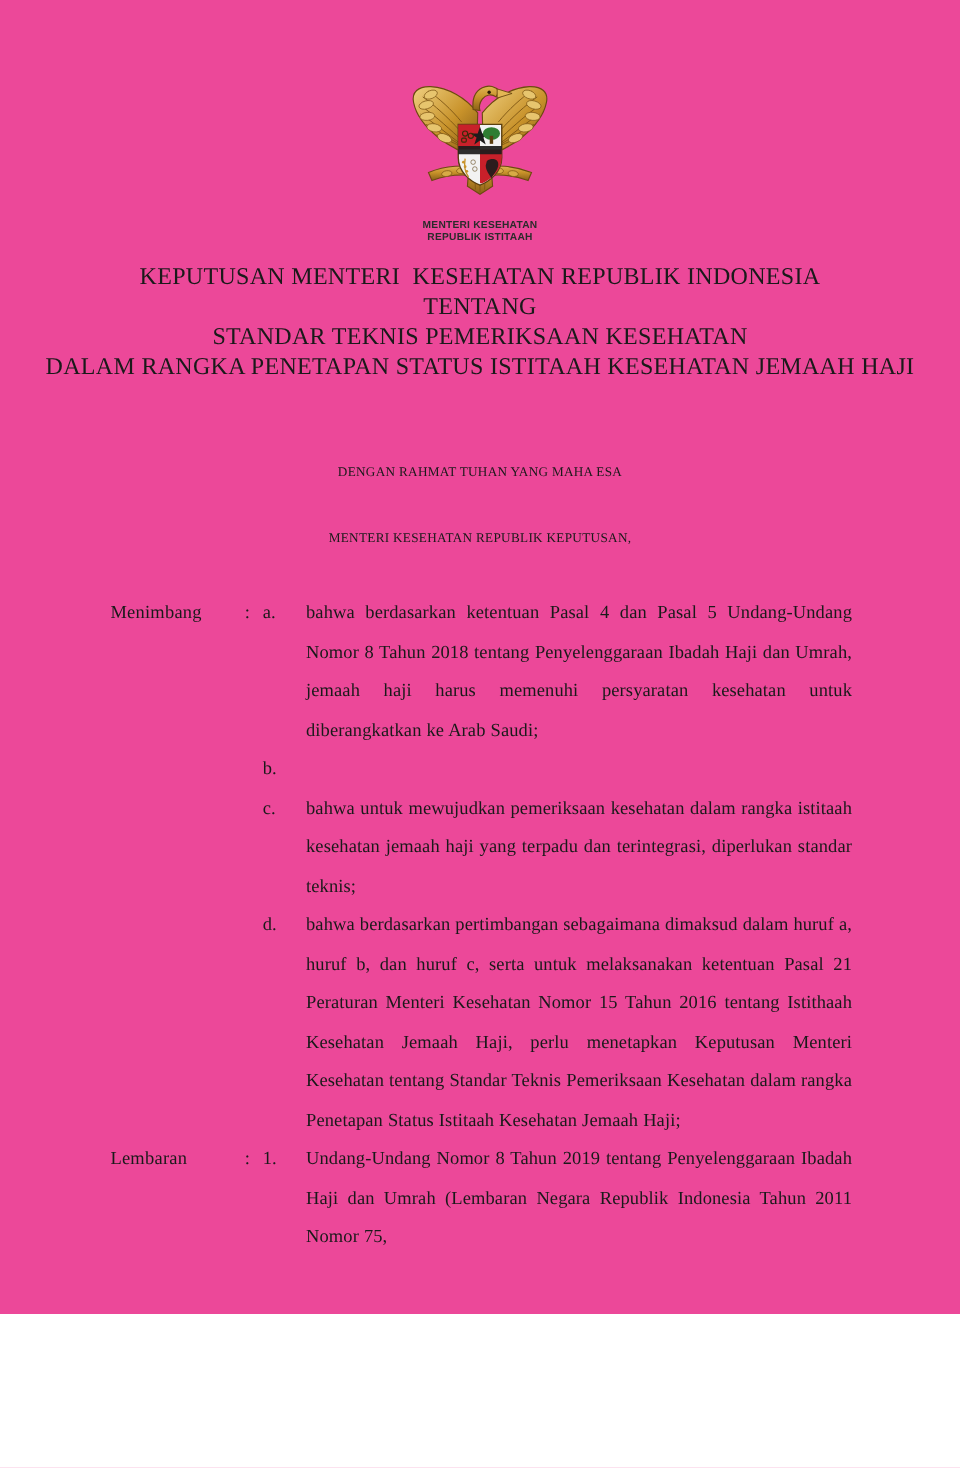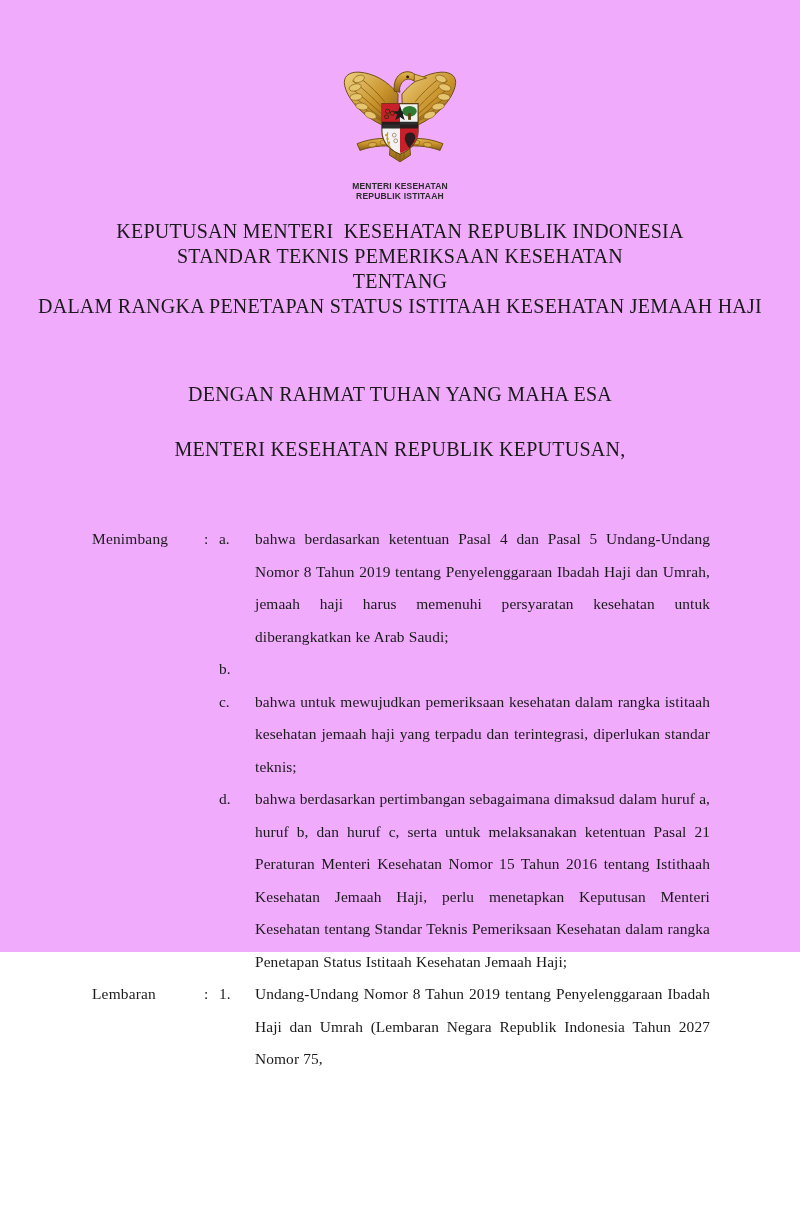--- a/index.html
+++ b/index.html
@@ -13,22 +13,22 @@
     height: 1223px;
     position: relative;
     font-family: "Liberation Serif", "DejaVu Serif", serif;
     color: #1a1a1a;
     overflow: hidden;
   }
 
   .page {
     position: relative;
     width: 800px;
-    height: 952px;
-    background: #f0abfc;
+    height: 1095px;
+    background: #ec4899;
   }
 
   
   .emblem-block {
     position: absolute;
     top: 58px;
     left: 0;
     width: 800px;
     text-align: center;
   }
@@ -67,31 +67,31 @@
 
   
   .preamble {
     position: absolute;
     top: 383px;
     left: 0;
     width: 800px;
     text-align: center;
   }
   .preamble-line {
-    font-size: 20px;
+    font-size: 11px;
     line-height: 22px;
     letter-spacing: 0.25px;
     color: #1a1a1a;
   }
   .preamble-line.second { margin-top: 33px; }
 
   
   .clauses {
     position: absolute;
-    top: 523px;
+    top: 495px;
     left: 92px;
     width: 618px;
   }
   .clause-row {
     display: flex;
     align-items: flex-start;
     width: 618px;
   }
   .clause-label {
     width: 112px;
@@ -250,37 +250,37 @@
       </svg>
     </div>
     <div class="emblem-caption">
       <div>MENTERI KESEHATAN</div>
       <div>REPUBLIK ISTITAAH</div>
     </div>
   </div>
 
   <div class="title-block">
     <div class="title-line">KEPUTUSAN MENTERI  KESEHATAN REPUBLIK INDONESIA</div>
+    <div class="title-line">TENTANG</div>
     <div class="title-line">STANDAR TEKNIS PEMERIKSAAN KESEHATAN</div>
-    <div class="title-line">TENTANG</div>
     <div class="title-line">DALAM RANGKA PENETAPAN STATUS ISTITAAH KESEHATAN JEMAAH HAJI</div>
   </div>
 
   <div class="preamble">
     <div class="preamble-line">DENGAN RAHMAT TUHAN YANG MAHA ESA</div>
     <div class="preamble-line second">MENTERI KESEHATAN REPUBLIK KEPUTUSAN,</div>
   </div>
 
   <div class="clauses">
 
     <div class="clause-row">
       <div class="clause-label">Menimbang</div>
       <div class="clause-colon">:</div>
       <div class="clause-marker">a.</div>
-      <div class="clause-body">bahwa berdasarkan ketentuan Pasal 4 dan Pasal 5 Undang-Undang Nomor 8 Tahun 2019 tentang Penyelenggaraan Ibadah Haji dan Umrah, jemaah haji harus memenuhi persyaratan kesehatan untuk diberangkatkan ke Arab Saudi;</div>
+      <div class="clause-body">bahwa berdasarkan ketentuan Pasal 4 dan Pasal 5 Undang-Undang Nomor 8 Tahun 2018 tentang Penyelenggaraan Ibadah Haji dan Umrah, jemaah haji harus memenuhi persyaratan kesehatan untuk diberangkatkan ke Arab Saudi;</div>
     </div>
 
     <div class="clause-row continuation">
       <div class="clause-label"></div>
       <div class="clause-colon"></div>
       <div class="clause-marker">b.</div>
     </div>
 
     <div class="clause-row continuation">
       <div class="clause-label"></div>
@@ -293,18 +293,18 @@
       <div class="clause-label"></div>
       <div class="clause-colon"></div>
       <div class="clause-marker">d.</div>
       <div class="clause-body">bahwa berdasarkan pertimbangan sebagaimana dimaksud dalam huruf a, huruf b, dan huruf c, serta untuk melaksanakan ketentuan Pasal 21 Peraturan Menteri Kesehatan Nomor 15 Tahun 2016 tentang Istithaah Kesehatan Jemaah Haji, perlu  menetapkan Keputusan Menteri Kesehatan tentang Standar Teknis Pemeriksaan Kesehatan dalam rangka Penetapan Status Istitaah Kesehatan Jemaah Haji;</div>
     </div>
 
     <div class="clause-row">
       <div class="clause-label">Lembaran</div>
       <div class="clause-colon">:</div>
       <div class="clause-marker">1.</div>
-      <div class="clause-body">Undang-Undang Nomor 8 Tahun 2019 tentang Penyelenggaraan Ibadah Haji dan Umrah (Lembaran Negara Republik Indonesia Tahun 2027 Nomor 75,</div>
+      <div class="clause-body">Undang-Undang Nomor 8 Tahun 2019 tentang Penyelenggaraan Ibadah Haji dan Umrah (Lembaran Negara Republik Indonesia Tahun 2011 Nomor 75,</div>
     </div>
 
   </div>
 
 </div>
 
 </body></html>

